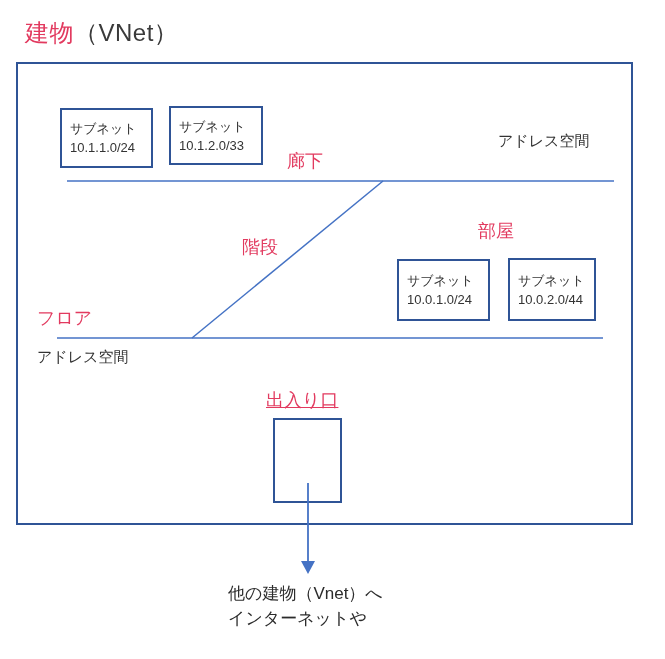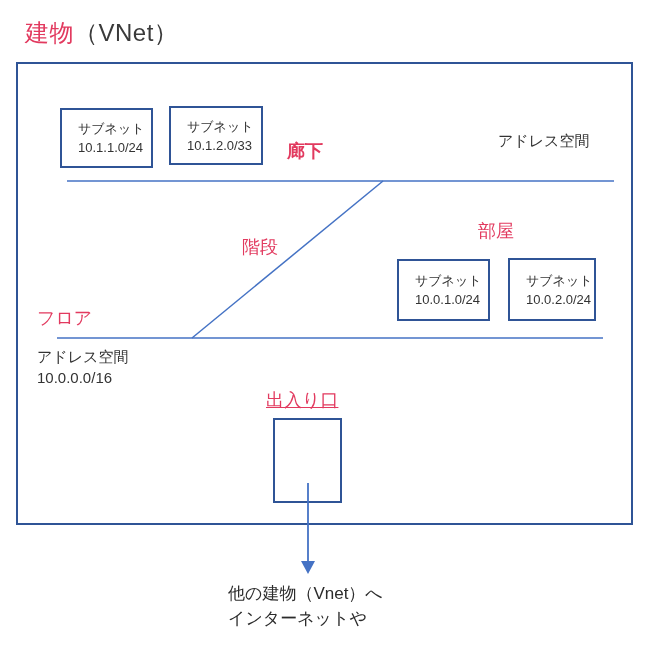--- a/index.html
+++ b/index.html
@@ -36,33 +36,33 @@
   }
   .subnet-box {
     border: 2px solid var(--border_blue);
     background: #ffffff;
     color: var(--text_dark);
     font-size: 13px;
     line-height: 19px;
     display: flex;
     flex-direction: column;
     justify-content: center;
-    padding-left: 16px;
+    padding-left: 8px;
     white-space: nowrap;
   }
   .sb-a { left: 60px;  top: 108px; width: 93px; height: 60px; }
   .sb-b { left: 169px; top: 106px; width: 94px; height: 59px; }
   .sb-c { left: 397px; top: 259px; width: 93px; height: 62px; }
   .sb-d { left: 508px; top: 258px; width: 88px; height: 63px; }
   .red-label {
     color: var(--accent_red);
     font-size: 18px;
     white-space: nowrap;
   }
-  .lbl-corridor { left: 287px; top: 139px; font-weight: bold; }
+  .lbl-corridor { left: 287px; top: 149px; }
   .lbl-room     { left: 478px; top: 219px; }
   .lbl-stairs   { left: 242px; top: 235px; }
   .lbl-floor    { left: 37px;  top: 306px; }
   .lbl-gateway  { left: 266px; top: 388px; text-decoration: underline; }
   .addr {
     color: var(--text_dark);
     font-size: 15px;
     line-height: 21px;
     white-space: nowrap;
   }
@@ -106,35 +106,34 @@
     <span>サブネット</span>
     <span>10.1.2.0/33</span>
   </div>
 
   <div class="abs subnet-box sb-c">
     <span>サブネット</span>
     <span>10.0.1.0/24</span>
   </div>
   <div class="abs subnet-box sb-d">
     <span>サブネット</span>
-    <span>10.0.2.0/24</span>
+    <span>10.0.2.0/44</span>
   </div>
 
   <div class="abs red-label lbl-corridor">廊下</div>
   <div class="abs red-label lbl-room">部屋</div>
   <div class="abs red-label lbl-stairs">階段</div>
   <div class="abs red-label lbl-floor">フロア</div>
   <div class="abs red-label lbl-gateway">出入り口</div>
 
   <div class="abs addr addr-upper">
     <div>アドレス空間</div>
   </div>
   <div class="abs addr addr-lower">
     <div>アドレス空間</div>
-    <div>10.0.0.0/16</div>
   </div>
 
   <div class="abs door"></div>
 
   <div class="abs ext-text">
     <div>他の建物（Vnet）へ</div>
     <div>インターネットや</div>
   </div>
 
   <svg class="abs lines" viewBox="0 0 665 659" xmlns="http://www.w3.org/2000/svg">

